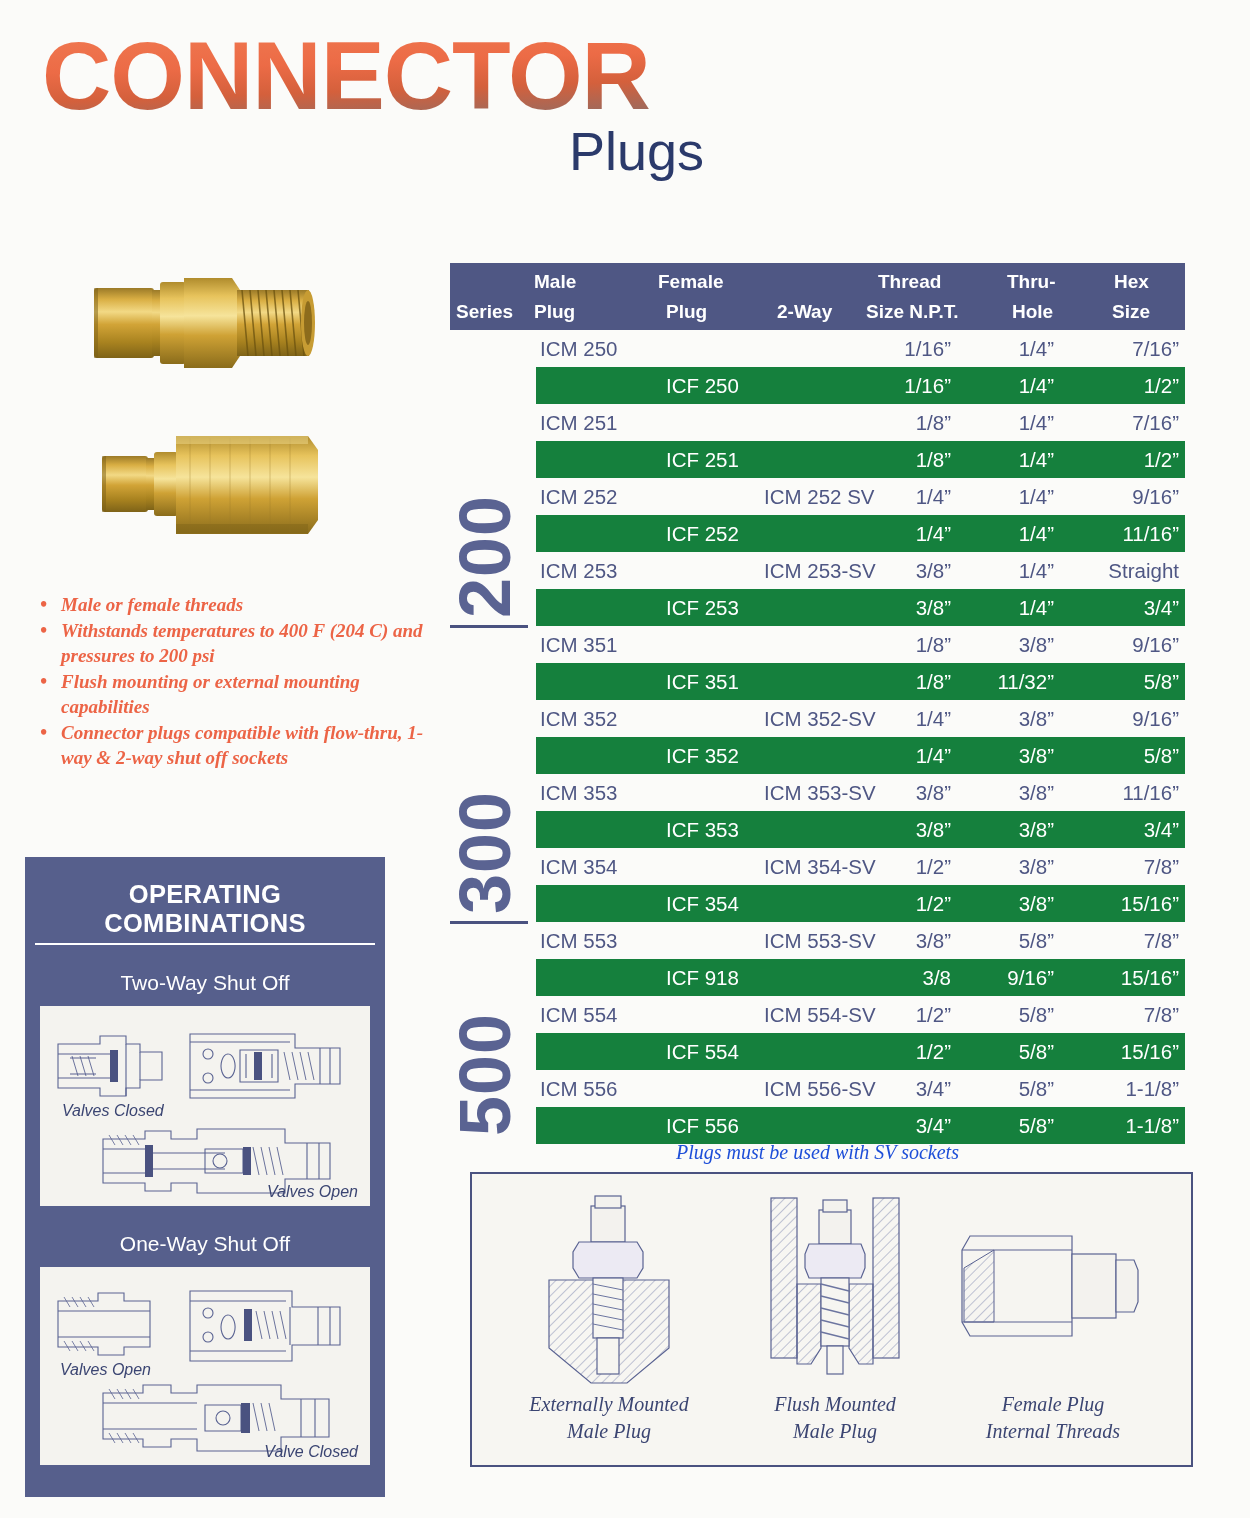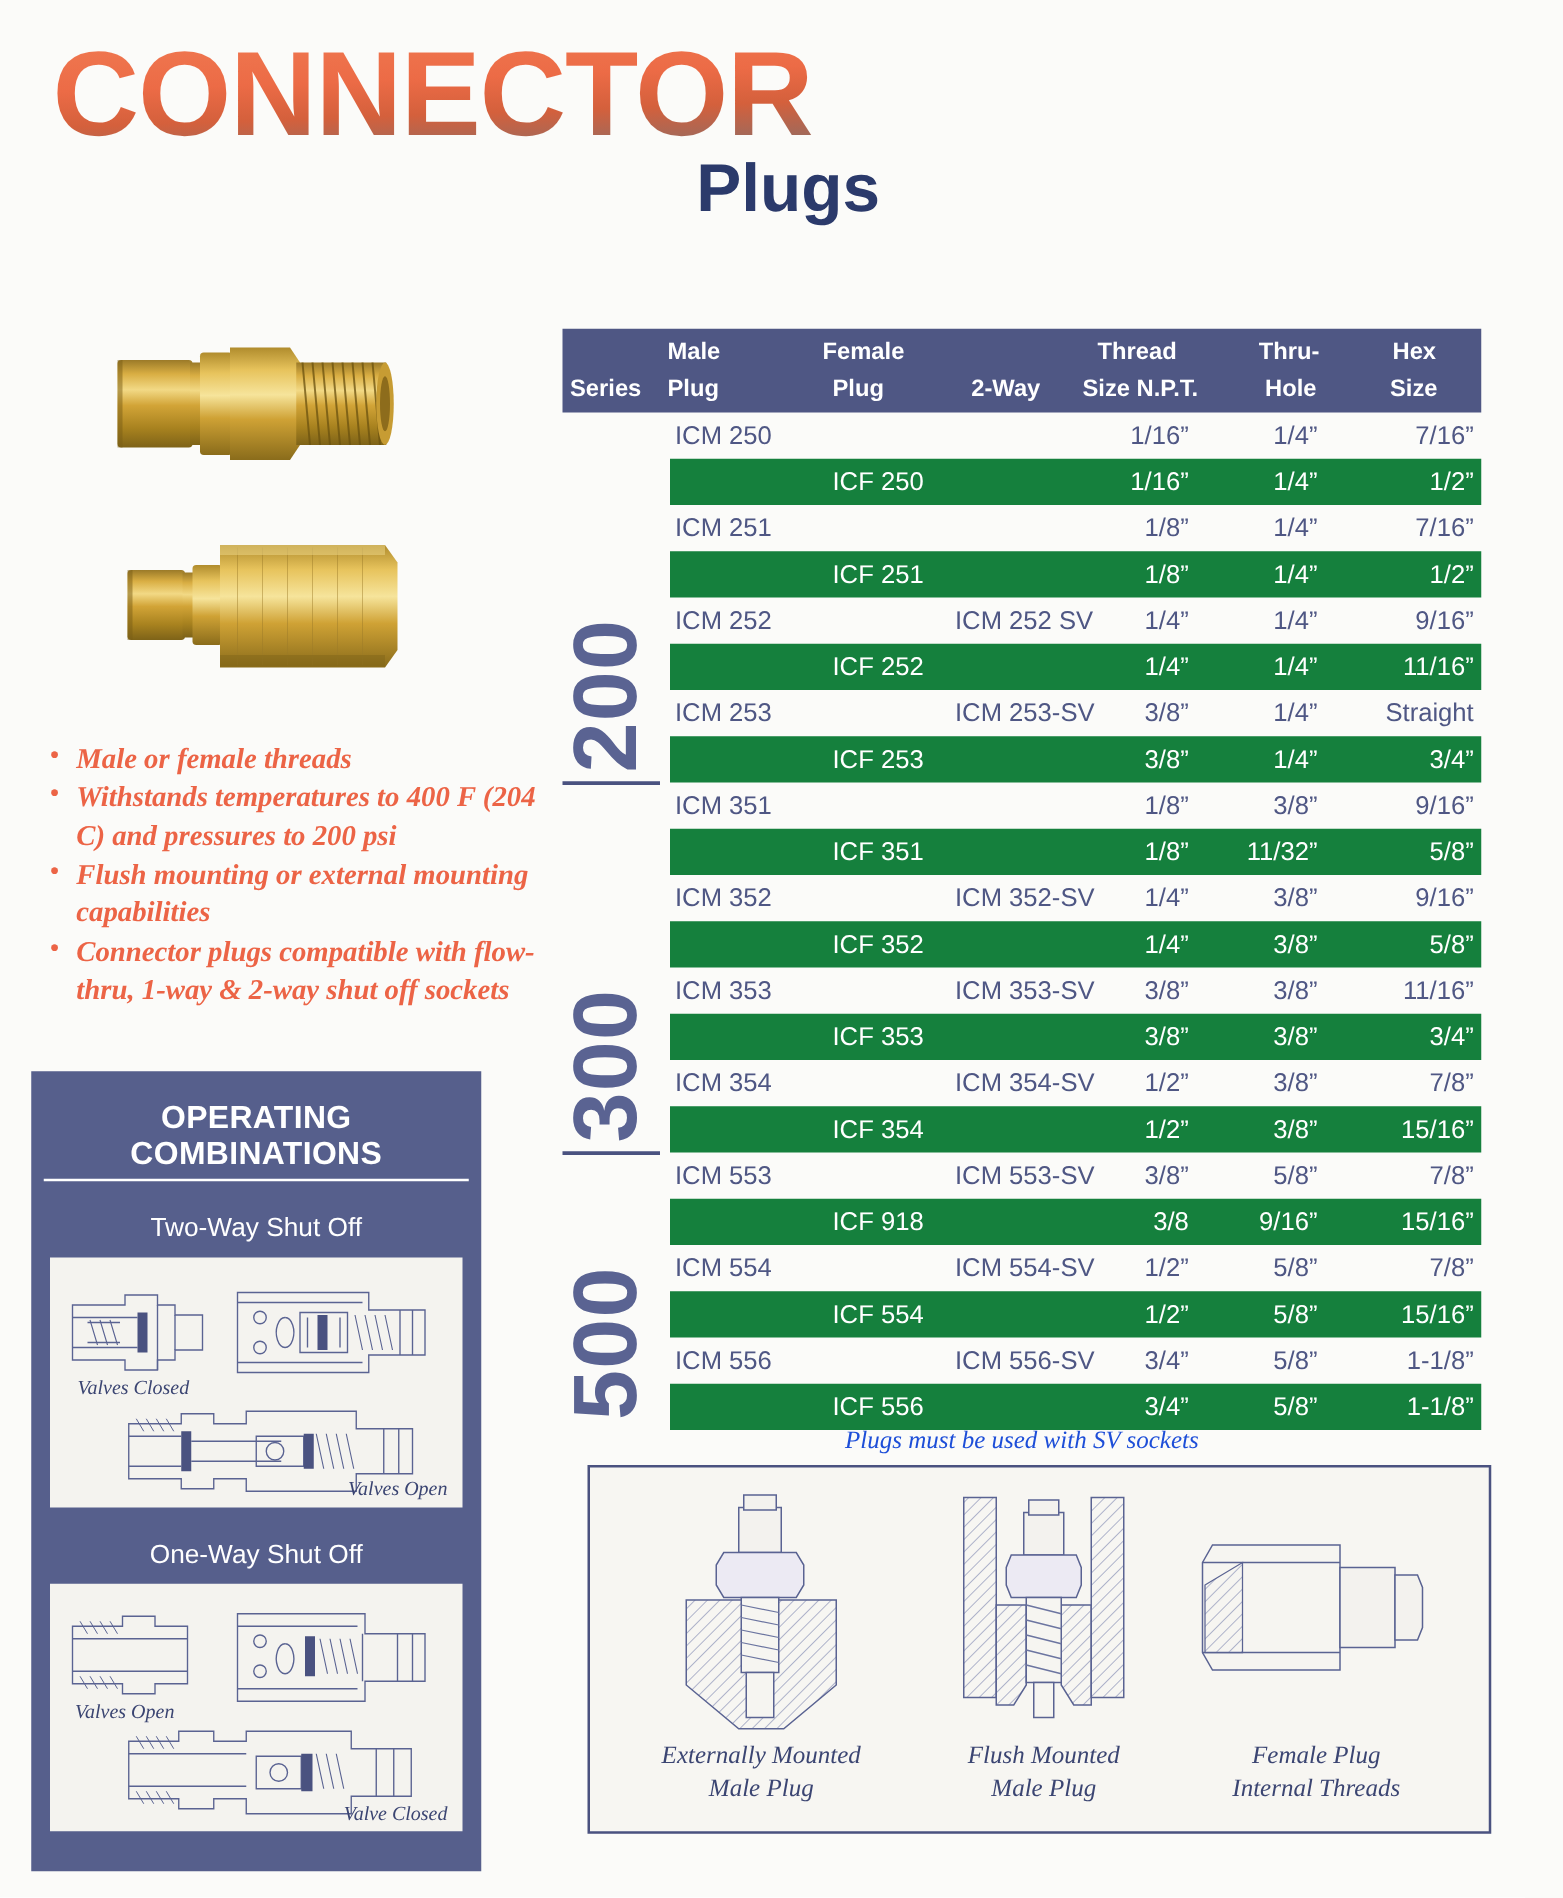--- a/index.html
+++ b/index.html
@@ -39,21 +39,21 @@
     color: transparent;
     -webkit-text-fill-color: transparent;
     text-shadow: none;
     white-space: nowrap;
   }
   #sub-title {
     position: absolute;
     right: 18px;
     top: 96px;
     font-size: 54px;
-    font-weight: bold;
+    font-weight: normal;
     color: #2b3a6b;
     line-height: 1;
     margin: 0;
   }
 
   
   #photo-area {
     position: absolute;
     left: 78px;
     top: 268px;
@@ -70,21 +70,21 @@
     width: 400px;
     margin: 0;
     padding: 0;
     list-style: none;
   }
   #features li {
     position: relative;
     font-family: "Liberation Serif", serif;
     font-style: italic;
     font-weight: bold;
-    font-size: 23px;
+    font-size: 19px;
     line-height: 1.32;
     color: #ec6446;
     padding-left: 21px;
     margin-bottom: 1px;
   }
   #features li::before {
     content: "\2022";
     position: absolute;
     left: 0;
     top: -1px;
@@ -123,21 +123,21 @@
   .diagram-box {
     background: #f4f3ef;
     margin: 0 auto;
     width: 330px;
     position: relative;
   }
   #diagram-two-way { height: 200px; }
   #diagram-one-way { height: 198px; }
   .dia-caption {
     position: absolute;
-    font-family: Liberation Serif, serif;
+    font-family: Liberation Sans, sans-serif;
     font-style: italic;
     font-size: 16px;
     color: #3b4572;
     white-space: nowrap;
   }
 
   
   #table-wrap {
     position: absolute;
     left: 450px;

